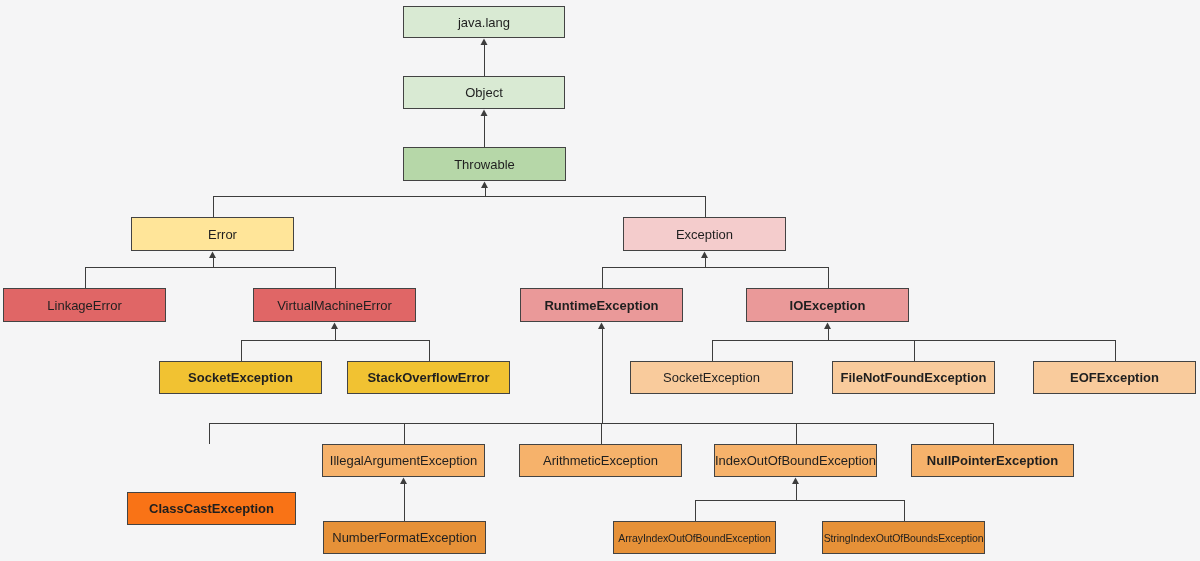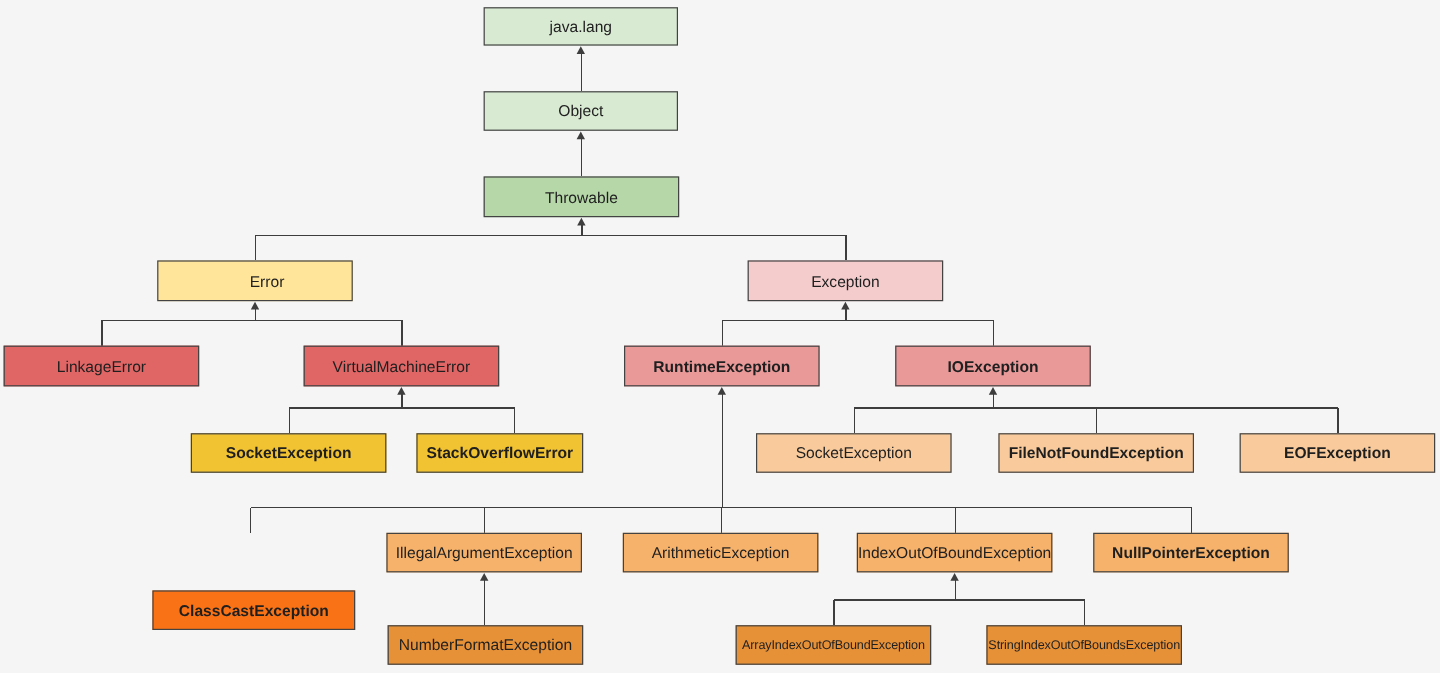--- a/index.html
+++ b/index.html
@@ -75,21 +75,21 @@
     </div>
     <div class="node bold" style="left: 520px; top: 288px; width: 163px; height: 34px; background: rgb(234, 153, 153); border-color: rgb(67, 67, 67); color: rgb(31, 31, 31);">
       <span>RuntimeException</span>
     </div>
     <div class="node bold" style="left: 746px; top: 288px; width: 163px; height: 34px; background: rgb(234, 153, 153); border-color: rgb(67, 67, 67); color: rgb(31, 31, 31);">
       <span>IOException</span>
     </div>
     <div class="node bold" style="left: 159px; top: 361px; width: 163px; height: 33px; background: rgb(241, 194, 50); border-color: rgb(67, 67, 67); color: rgb(31, 31, 31);">
       <span>SocketException</span>
     </div>
-    <div class="node bold" style="left: 347px; top: 361px; width: 139px; height: 33px; background: rgb(241, 194, 50); border-color: rgb(67, 67, 67); color: rgb(31, 31, 31);">
+    <div class="node bold" style="left: 347px; top: 361px; width: 163px; height: 33px; background: rgb(241, 194, 50); border-color: rgb(67, 67, 67); color: rgb(31, 31, 31);">
       <span>StackOverflowError</span>
     </div>
     <div class="node" style="left: 630px; top: 361px; width: 163px; height: 33px; background: rgb(249, 203, 156); border-color: rgb(67, 67, 67); color: rgb(31, 31, 31);">
       <span>SocketException</span>
     </div>
     <div class="node bold" style="left: 832px; top: 361px; width: 163px; height: 33px; background: rgb(249, 203, 156); border-color: rgb(67, 67, 67); color: rgb(31, 31, 31);">
       <span>FileNotFoundException</span>
     </div>
     <div class="node bold" style="left: 1033px; top: 361px; width: 163px; height: 33px; background: rgb(249, 203, 156); border-color: rgb(67, 67, 67); color: rgb(31, 31, 31);">
       <span>EOFException</span>

